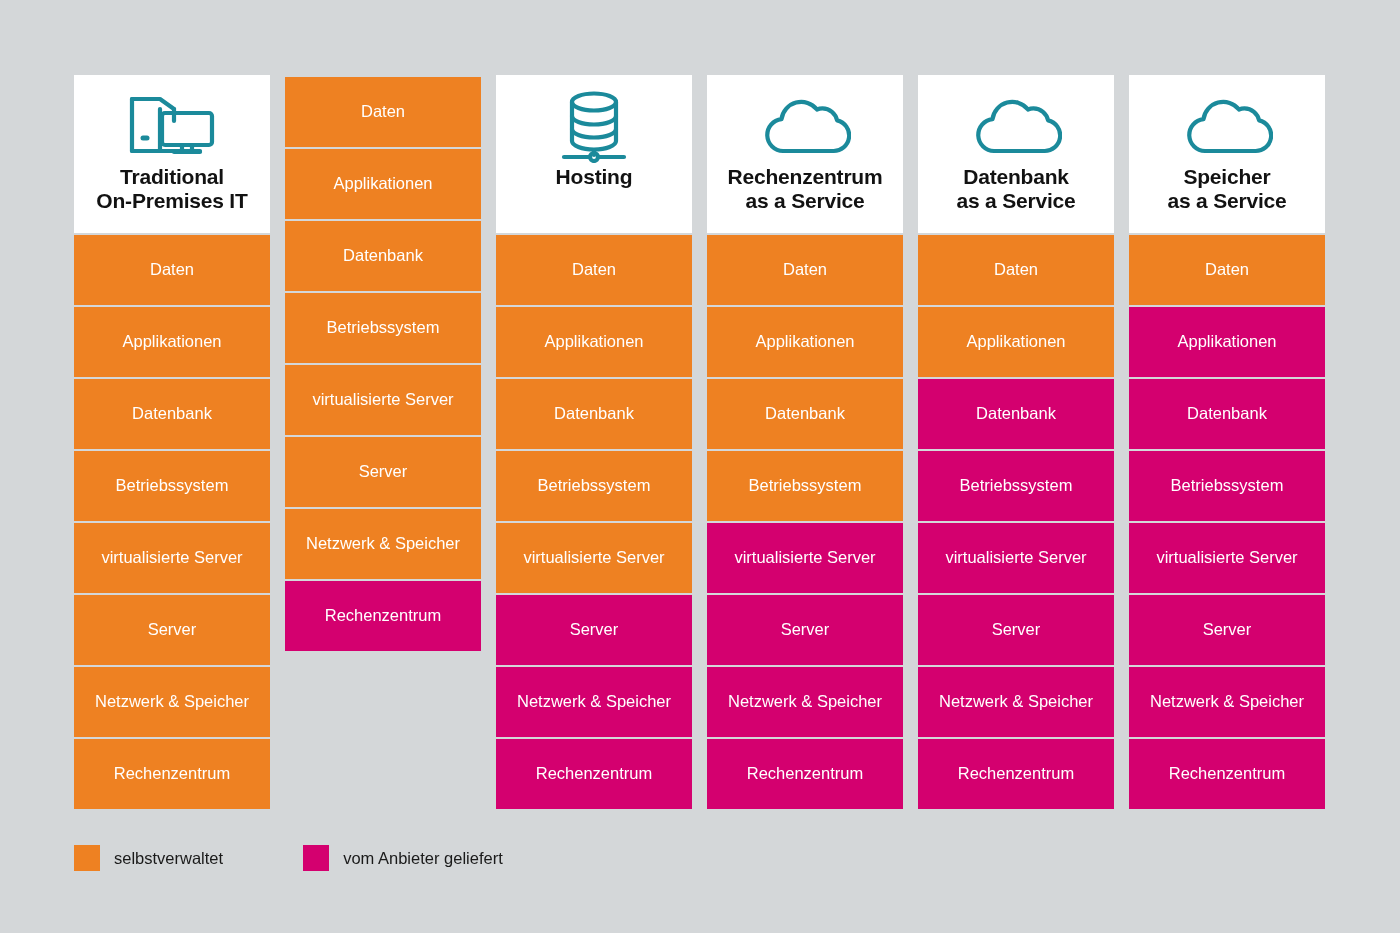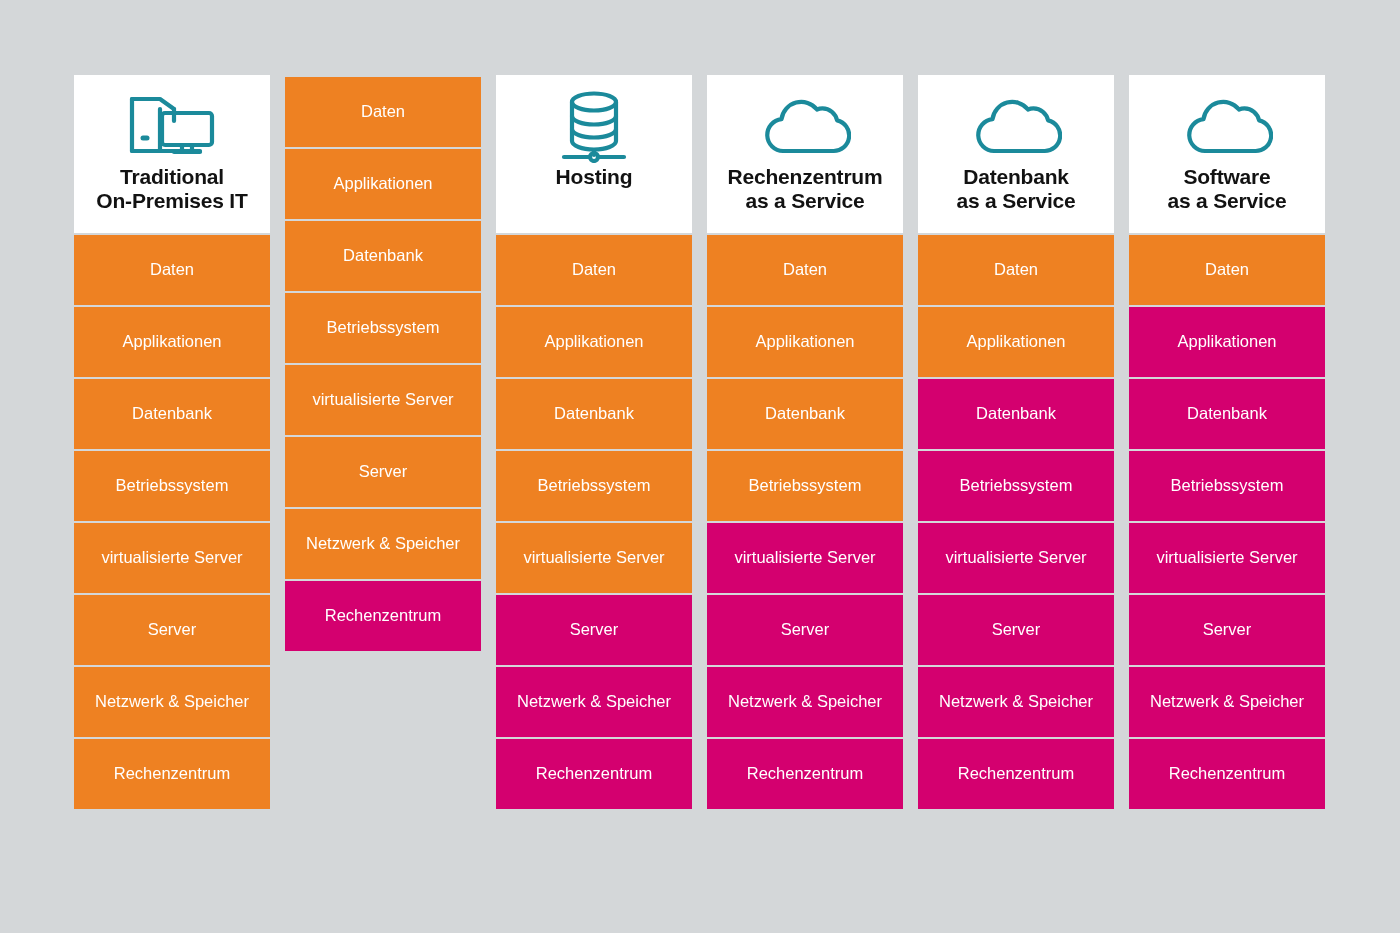--- a/index.html
+++ b/index.html
@@ -245,31 +245,41 @@
         </div>
       </div>
       <div class="column">
         <div class="col-header">
           <div class="col-icon">
             <svg width="92" height="62" viewBox="0 0 92 62">
               <path fill="none" stroke="#1b8a9b" stroke-width="4.2" stroke-linecap="round" stroke-linejoin="round" d="M24 56 a16 16 0 0 1 -1.5 -31.9 A20 20 0 0 1 58 14.5 a14 14 0 0 1 5.5 -1.1 a15 15 0 0 1 14.6 12 A15.5 15.5 0 0 1 74 56 Z"></path>
             </svg>
           </div>
           <div class="col-title">
-            <div>Software</div>
+            <div>Speicher</div>
             <div>as a Service</div>
           </div>
         </div>
         <div class="layers">
           <div class="cell self">Daten</div>
           <div class="cell vendor">Applikationen</div>
           <div class="cell vendor">Datenbank</div>
           <div class="cell vendor">Betriebssystem</div>
           <div class="cell vendor">virtualisierte Server</div>
           <div class="cell vendor">Server</div>
           <div class="cell vendor">Netzwerk &amp; Speicher</div>
           <div class="cell vendor">Rechenzentrum</div>
         </div>
       </div>
     </div>
 
+  <div class="legend">
+      <div class="legend-item">
+        <span class="swatch self"></span>
+        <span class="legend-label">selbstverwaltet</span>
+      </div>
+      <div class="legend-item">
+        <span class="swatch vendor"></span>
+        <span class="legend-label">vom Anbieter geliefert</span>
+      </div>
+    </div>
 
 </div>
 
 </body></html>

